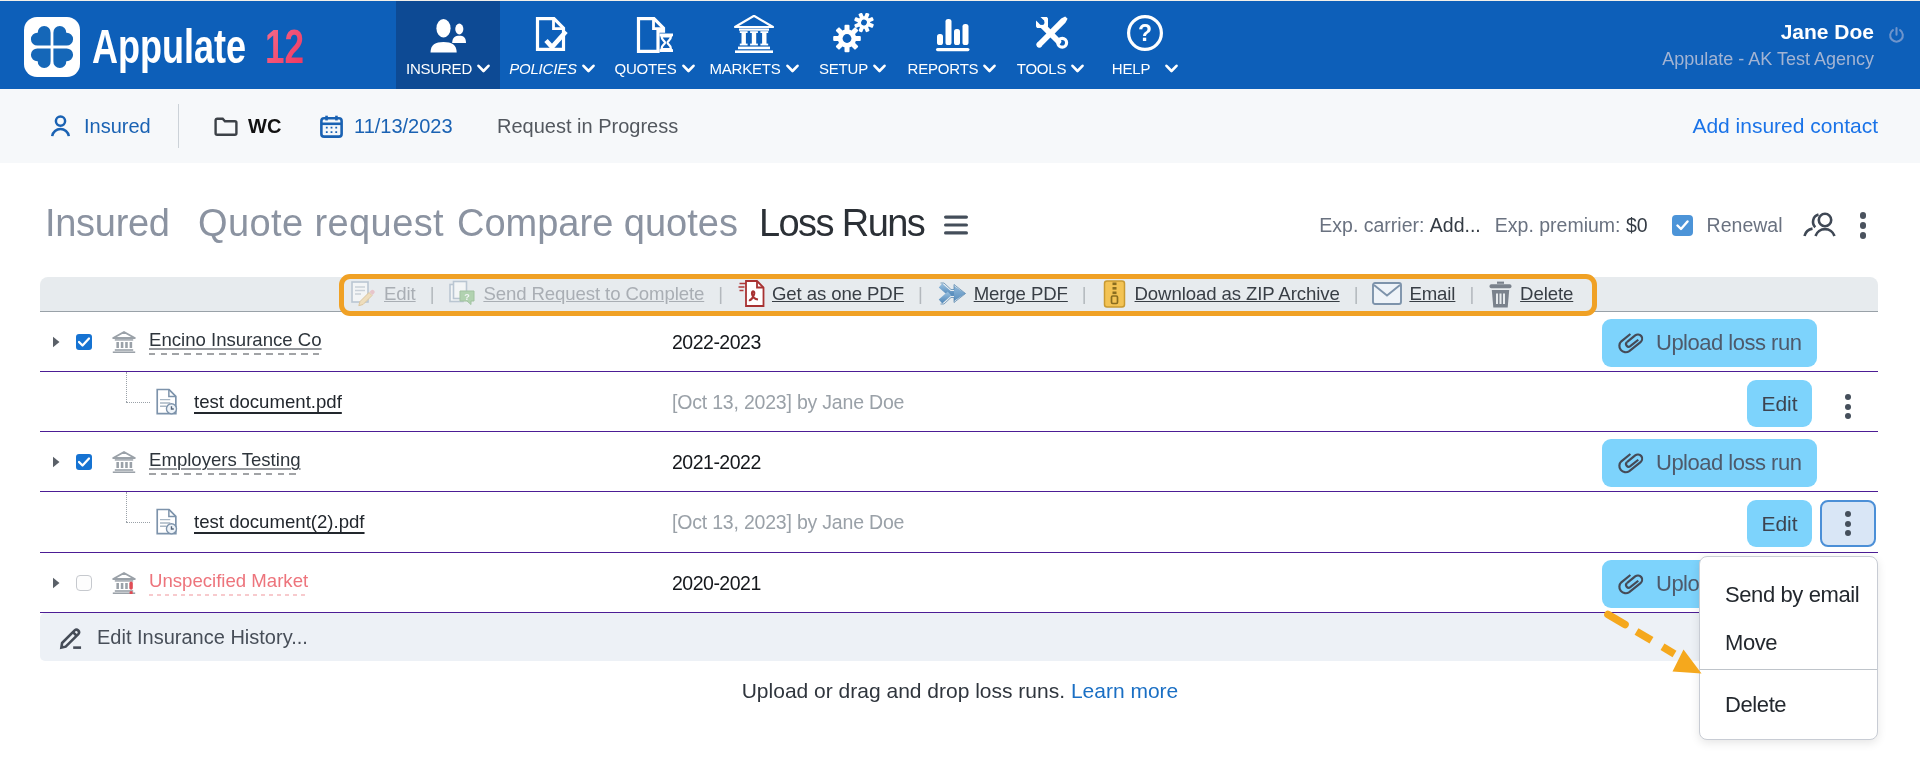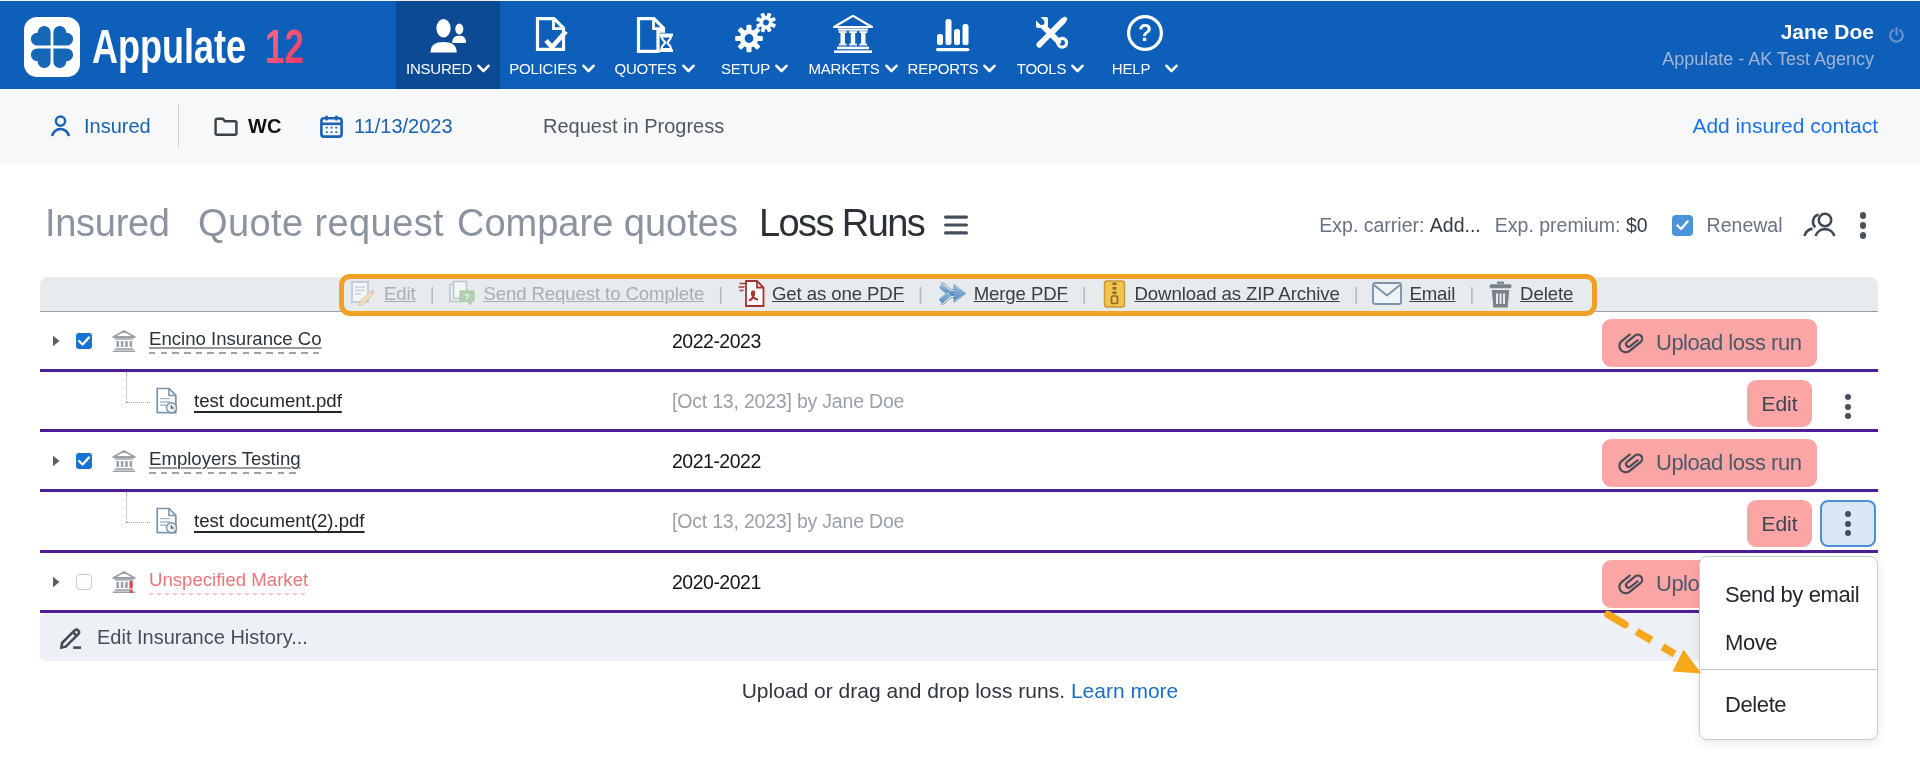--- a/index.html
+++ b/index.html
@@ -28,33 +28,33 @@
 .tabs .cur { color:#2b3036; }
 .tr-right { position:absolute; right:0; top:212px; display:flex; align-items:center; font-size:19.5px; color:#6a7280; }
 
 .toolbar { position:absolute; top:277px; left:40px; width:1838px; height:35px; background:#e7ebee; border-radius:8px 8px 0 0; border-bottom:1.5px solid #99a1a8; }
 .tb-items { position:absolute; left:310px; top:0; display:flex; align-items:center; height:33px; font-size:18.6px; letter-spacing:-0.1px; }
 .tb-link { display:flex; align-items:center; gap:7px; color:#383e45; }
 .tb-link u { text-decoration:underline; }
 .tb-link.dis { color:#a9aeb4; }
 .tb-sep { color:#b3b8bd; margin:0 14px; }
 
-.row { position:absolute; left:40px; width:1838px; border-bottom:3px solid #4c1d95; }
+.row { position:absolute; left:40px; width:1838px; border-bottom:1px solid #4c1d95; }
 .cell-year { position:absolute; left:632px; top:50%; transform:translateY(-50%); font-size:19.5px; letter-spacing:-0.5px; color:#15181c; }
 .cell-date { position:absolute; left:632px; top:50%; transform:translateY(-50%); font-size:19.5px; letter-spacing:-0.2px; color:#9aa1a8; }
 .exp { position:absolute; left:12px; top:50%; transform:translateY(-50%); display:flex; }
 .cb { position:absolute; left:36px; top:50%; transform:translateY(-50%); width:16px; height:16px; border-radius:3px; }
 .cb.on { background:#1673d2; }
 .cb.off { background:#fdfdfd; border:1px solid #c6c9ce; border-radius:4px; }
 .bank { position:absolute; left:72px; top:50%; transform:translateY(-50%); display:flex; }
 .mname { position:absolute; left:109px; top:50%; transform:translateY(-50%); font-size:18.6px; color:#2e353c; text-decoration:underline; text-decoration-thickness:1.4px; text-underline-offset:3px; padding-bottom:5px; background-image:repeating-linear-gradient(to right,#43484e 0 6.5px,transparent 6.5px 11.7px); background-size:100% 1.4px; background-position:0 100%; background-repeat:no-repeat; }
 .mname.err { color:#ed747c; text-decoration:none; background-image:repeating-linear-gradient(to right,#f0959b 0 4.5px,transparent 4.5px 8px); }
 .fname { position:absolute; left:154px; top:50%; transform:translateY(-50%); font-size:18.6px; color:#22272d; text-decoration:underline; text-decoration-thickness:1.5px; text-underline-offset:3.5px; }
 .docicon { position:absolute; left:115px; top:50%; transform:translateY(-50%); display:flex; }
-.btn { position:absolute; background:#fca5a5; border-radius:9px; font-size:22px; color:#4e5a6b; display:flex; align-items:center; }
+.btn { position:absolute; background:#7dd3fc; border-radius:9px; font-size:22px; color:#4e5a6b; display:flex; align-items:center; }
 .upload-btn { left:1562px; top:7px; width:215px; height:48px; letter-spacing:-0.5px; }
 .upload-btn .ct { margin-left:16px; display:flex; align-items:center; gap:13px; }
 .edit-btn { left:1707px; top:8px; width:65px; height:47px; justify-content:center; color:#3d4450; font-size:21px; }
 .dots { display:flex; flex-direction:column; gap:3.5px; align-items:center; }
 .dots i { width:6px; height:6px; border-radius:50%; background:#454f5b; }
 .dots-btn { position:absolute; left:1780px; top:8px; width:56px; height:47px; background:#d9e6f6; border:2px solid #4b8fd7; border-radius:8px; display:flex; align-items:center; justify-content:center; }
 .hist-bar { position:absolute; top:613px; left:40px; width:1838px; height:48px; background:#edf1f6; border-radius:5px; display:flex; align-items:center; font-size:20px; color:#474e58; }
 .bottom-txt { position:absolute; top:679px; left:0; width:1920px; text-align:center; font-size:21px; color:#2f353d; }
 .bottom-txt a { color:#1a6fc4; }
 
@@ -100,21 +100,21 @@
             </g>
           </svg>
         </div>
     <div class="nav-label">
           <span>INSURED</span>
           <svg width="13" height="9" viewBox="0 0 13 9">
             <path d="M1.5 1.8 L6.5 7 L11.5 1.8" stroke="#fff" stroke-width="2.6" fill="none" stroke-linecap="round" stroke-linejoin="round"></path>
           </svg>
         </div>
   </div>
-  <div class="nav-item" style="width:104px;">
+  <div class="nav-item" style="width:104px;font-style:italic;">
     <div class="ic">
           <svg width="36" height="36" viewBox="0 0 36 36">
             <path d="M3.5 1.6 h16.5 l9.5 9.5 v21.3 h-26 z" fill="none" stroke="#fff" stroke-width="3.2"></path>
             <path d="M19.5 1.6 v10 h10" fill="none" stroke="#fff" stroke-width="2.8"></path>
             <path d="M12 23.5 l6 6.5 L32 14.5" fill="none" stroke="#fff" stroke-width="4.6"></path>
           </svg>
         </div>
     <div class="nav-label">
           <span>POLICIES</span>
           <svg width="13" height="9" viewBox="0 0 13 9">
@@ -129,20 +129,53 @@
             <path d="M17.5 1.6 v10 h10" fill="none" stroke="#fff" stroke-width="2.8"></path>
             <g fill="#fff">
               <rect x="23.5" y="16.5" width="13.5" height="2.8"></rect>
               <rect x="23.5" y="32.2" width="13.5" height="2.8"></rect>
               <path d="M25.5 19.3 h9.5 c0 4.5 -3.5 4.5 -3.5 6.4 c0 1.9 3.5 1.9 3.5 6.5 h-9.5 c0 -4.6 3.5 -4.6 3.5 -6.5 c0 -1.9 -3.5 -1.9 -3.5 -6.4 z" fill="none" stroke="#fff" stroke-width="2.2"></path>
             </g>
           </svg>
         </div>
     <div class="nav-label">
           <span>QUOTES</span>
+          <svg width="13" height="9" viewBox="0 0 13 9">
+            <path d="M1.5 1.8 L6.5 7 L11.5 1.8" stroke="#fff" stroke-width="2.6" fill="none" stroke-linecap="round" stroke-linejoin="round"></path>
+          </svg>
+        </div>
+  </div>
+  <div class="nav-item" style="width:98px;">
+    <div class="ic">
+          <svg width="42" height="38" viewBox="0 0 42 38">
+            <g fill="#fff">
+              <path d="M21 0.8 L40 12 H2 Z" fill="none" stroke="#fff" stroke-width="2.2" stroke-linejoin="round"></path>
+              <rect x="6" y="13.5" width="30" height="2.2"></rect>
+              <g>
+                <rect x="8.5" y="17.5" width="4.4" height="11.5"></rect>
+                <rect x="6.8" y="16.2" width="7.8" height="1.8"></rect>
+                <rect x="6.8" y="28.6" width="7.8" height="1.8"></rect>
+              </g>
+              <g>
+                <rect x="18.8" y="17.5" width="4.4" height="11.5"></rect>
+                <rect x="17.1" y="16.2" width="7.8" height="1.8"></rect>
+                <rect x="17.1" y="28.6" width="7.8" height="1.8"></rect>
+              </g>
+              <g>
+                <rect x="29.1" y="17.5" width="4.4" height="11.5"></rect>
+                <rect x="27.4" y="16.2" width="7.8" height="1.8"></rect>
+                <rect x="27.4" y="28.6" width="7.8" height="1.8"></rect>
+              </g>
+              <rect x="5" y="31.6" width="32" height="2.6"></rect>
+              <rect x="2" y="35.4" width="38" height="2.6"></rect>
+            </g>
+          </svg>
+        </div>
+    <div class="nav-label">
+          <span>MARKETS</span>
           <svg width="13" height="9" viewBox="0 0 13 9">
             <path d="M1.5 1.8 L6.5 7 L11.5 1.8" stroke="#fff" stroke-width="2.6" fill="none" stroke-linecap="round" stroke-linejoin="round"></path>
           </svg>
         </div>
   </div>
   <div class="nav-item" style="width:99px;">
     <div class="ic">
           <svg width="42" height="40" viewBox="0 0 42 40">
             <g transform="translate(15,25.5) rotate(0)">
               <circle r="9.2" fill="#fff"></circle>
@@ -170,53 +203,20 @@
             </g>
           </svg>
         </div>
     <div class="nav-label">
           <span>SETUP</span>
           <svg width="13" height="9" viewBox="0 0 13 9">
             <path d="M1.5 1.8 L6.5 7 L11.5 1.8" stroke="#fff" stroke-width="2.6" fill="none" stroke-linecap="round" stroke-linejoin="round"></path>
           </svg>
         </div>
   </div>
-  <div class="nav-item" style="width:98px;">
-    <div class="ic">
-          <svg width="42" height="38" viewBox="0 0 42 38">
-            <g fill="#fff">
-              <path d="M21 0.8 L40 12 H2 Z" fill="none" stroke="#fff" stroke-width="2.2" stroke-linejoin="round"></path>
-              <rect x="6" y="13.5" width="30" height="2.2"></rect>
-              <g>
-                <rect x="8.5" y="17.5" width="4.4" height="11.5"></rect>
-                <rect x="6.8" y="16.2" width="7.8" height="1.8"></rect>
-                <rect x="6.8" y="28.6" width="7.8" height="1.8"></rect>
-              </g>
-              <g>
-                <rect x="18.8" y="17.5" width="4.4" height="11.5"></rect>
-                <rect x="17.1" y="16.2" width="7.8" height="1.8"></rect>
-                <rect x="17.1" y="28.6" width="7.8" height="1.8"></rect>
-              </g>
-              <g>
-                <rect x="29.1" y="17.5" width="4.4" height="11.5"></rect>
-                <rect x="27.4" y="16.2" width="7.8" height="1.8"></rect>
-                <rect x="27.4" y="28.6" width="7.8" height="1.8"></rect>
-              </g>
-              <rect x="5" y="31.6" width="32" height="2.6"></rect>
-              <rect x="2" y="35.4" width="38" height="2.6"></rect>
-            </g>
-          </svg>
-        </div>
-    <div class="nav-label">
-          <span>MARKETS</span>
-          <svg width="13" height="9" viewBox="0 0 13 9">
-            <path d="M1.5 1.8 L6.5 7 L11.5 1.8" stroke="#fff" stroke-width="2.6" fill="none" stroke-linecap="round" stroke-linejoin="round"></path>
-          </svg>
-        </div>
-  </div>
   <div class="nav-item" style="width:100px;">
     <div class="ic">
           <svg width="37" height="37" viewBox="0 0 37 37">
             <g fill="#fff">
               <rect x="3" y="18" width="6" height="11" rx="2.6"></rect>
               <rect x="11.5" y="3" width="6" height="26" rx="2.6"></rect>
               <rect x="20" y="13" width="6" height="16" rx="2.6"></rect>
               <rect x="28.5" y="8" width="6" height="21" rx="2.6"></rect>
               <rect x="2" y="32" width="33.5" height="3.2" rx="1.6"></rect>
             </g>
@@ -301,21 +301,21 @@
         <rect x="3" y="4.6" width="18" height="16.4" rx="2.4"></rect>
         <path d="M7.6 2.4 v4.2"></path>
         <path d="M16.4 2.4 v4.2"></path>
         <path d="M3 9.6 h18"></path>
         <g stroke-width="1.7">
           <path d="M7 13 h1.6 M11.2 13 h1.6 M15.4 13 h1.6 M7 17 h1.6 M11.2 17 h1.6 M15.4 17 h1.6"></path>
         </g>
       </svg>
     <span style="margin-left:9px;">11/13/2023</span>
   </div>
-  <div class="sh-item" style="left:497px; color:#53585f;margin-left:46px;">Request in Progress</div>
+  <div class="sh-item" style="left:497px; color:#53585f;">Request in Progress</div>
   <div class="sh-item" style="right:42px; color:#1a73e8; font-size:21px;">Add insured contact</div>
 </div>
 
 <div class="tabs">
   <span style="left:45px; letter-spacing:-0.3px;">Insured</span>
     <span style="left:198px; letter-spacing:0.4px;">Quote request</span>
     <span style="left:457px; letter-spacing:0px;">Compare quotes</span>
     <span class="cur" style="left:759px; letter-spacing:-1.6px;">Loss Runs</span>
   <svg style="position:absolute; left:944px; top:12px;" width="24" height="23" viewBox="0 0 24 23">
       <g fill="#444e5a">

